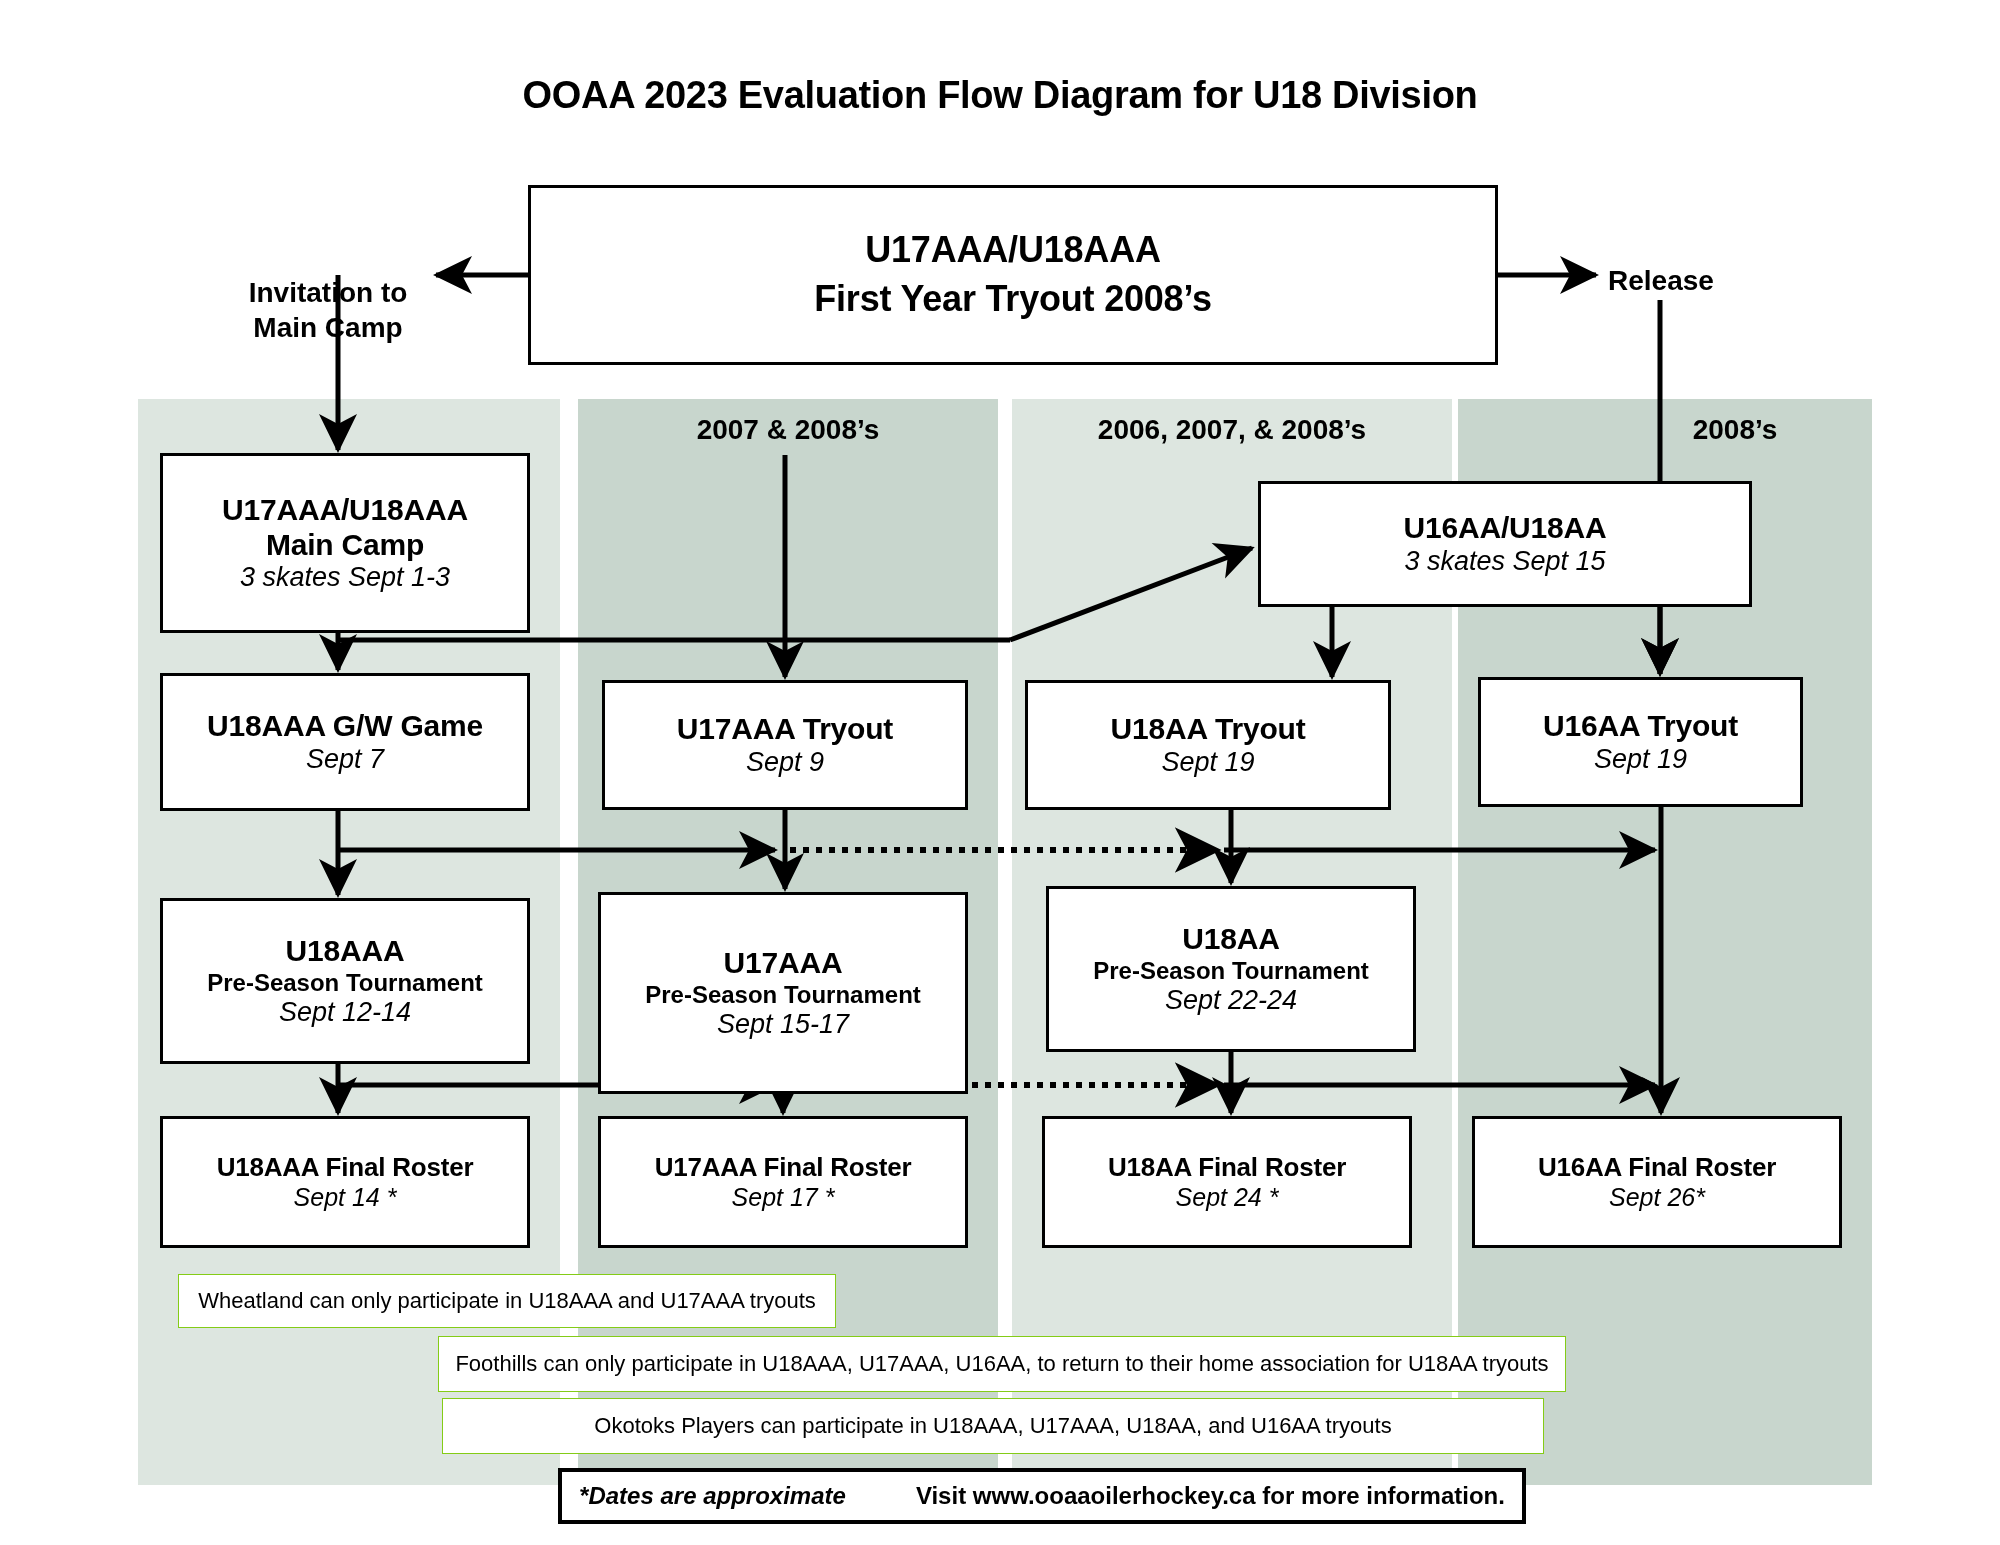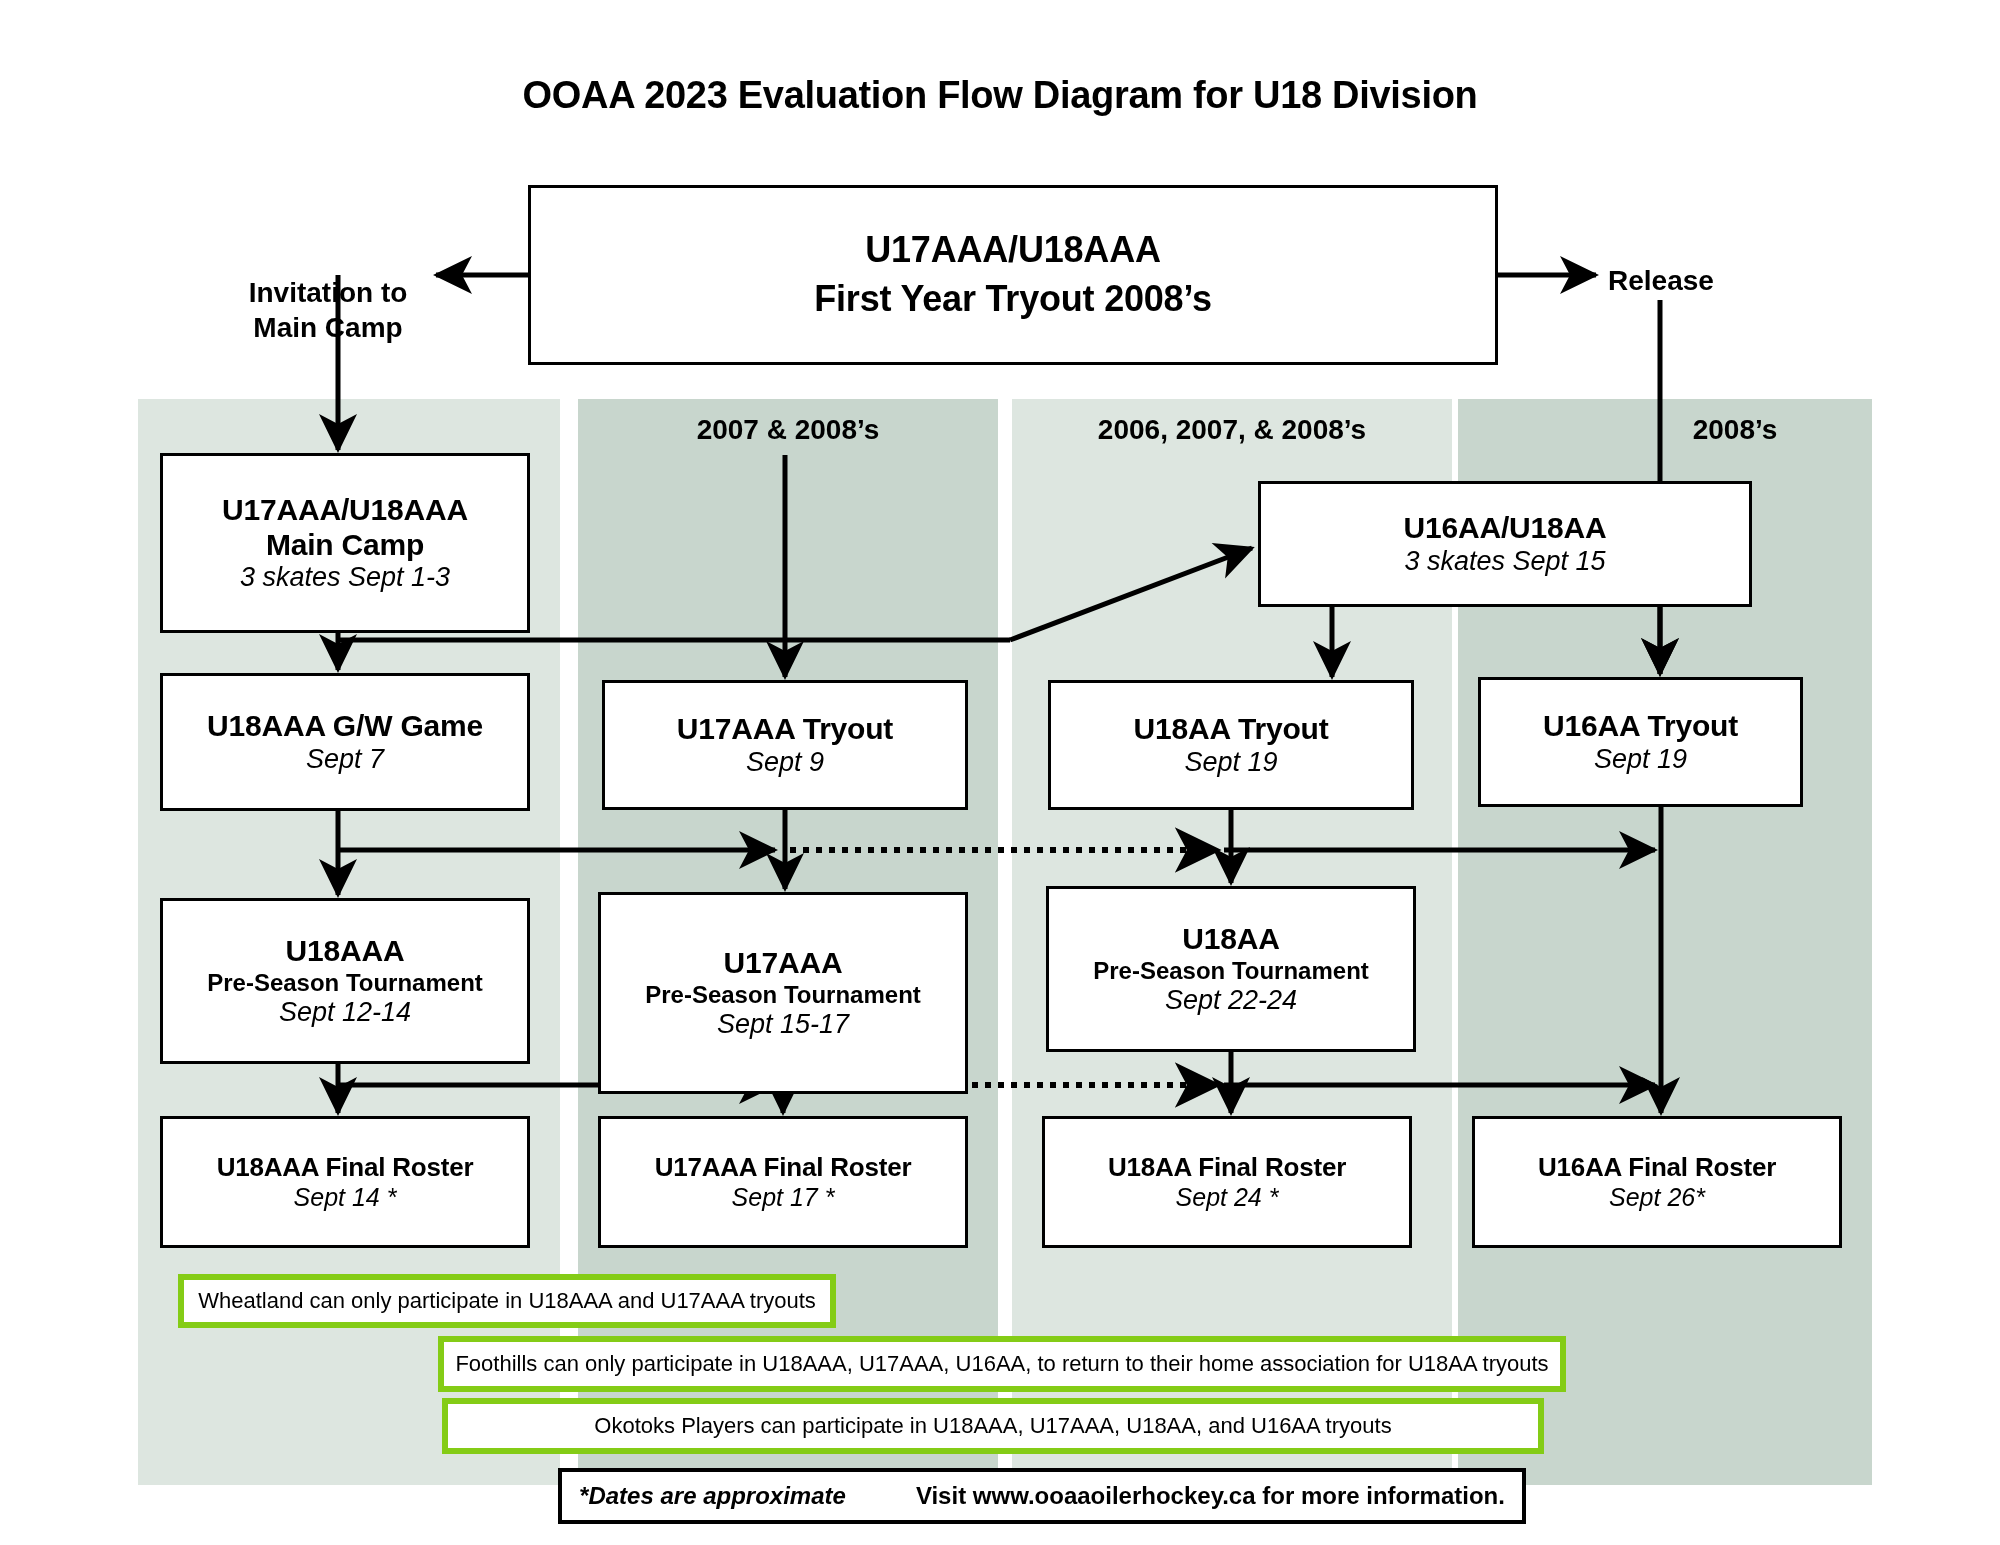--- a/index.html
+++ b/index.html
@@ -50,37 +50,37 @@
   #ch3{left:1012px;top:414px;width:440px;}
   #ch4{left:1610px;top:414px;width:250px;}
 
   
   #b-maincamp{left:160px;top:453px;width:370px;height:180px;}
   #b-u16u18{left:1258px;top:481px;width:494px;height:126px;}
 
   
   #b-gw     {left:160px;top:673px;width:370px;height:138px;}
   #b-u17try {left:602px;top:680px;width:366px;height:130px;}
-  #b-u18try {left:1048px;top:680px;width:366px;height:130px;}
+  #b-u18try {left:1025px;top:680px;width:366px;height:130px;}
   #b-u16try {left:1478px;top:677px;width:325px;height:130px;}
 
   
   #b-u18aaT {left:160px;top:898px;width:370px;height:166px;}
   #b-u17aaaT{left:598px;top:892px;width:370px;height:202px;}
   #b-u18aaT2{left:1046px;top:886px;width:370px;height:166px;}
 
   
   #b-u18aaaF{left:160px;top:1116px;width:370px;height:132px;}
   #b-u17aaaF{left:598px;top:1116px;width:370px;height:132px;}
   #b-u18aaF {left:1042px;top:1116px;width:370px;height:132px;}
   #b-u16aaF {left:1472px;top:1116px;width:370px;height:132px;}
 
   
   .note{
-    position:absolute;background:#fff;border:6px solid #84cc16;box-sizing:border-box;
+    position:absolute;background:#fff;border:1px solid #84cc16;box-sizing:border-box;
     display:flex;align-items:center;justify-content:center;text-align:center;
     font-size:22px;font-weight:500;
   }
   #note1{left:178px;top:1274px;width:658px;height:54px;}
   #note2{left:438px;top:1336px;width:1128px;height:56px;}
   #note3{left:442px;top:1398px;width:1102px;height:56px;}
 
   #footer{
     position:absolute;left:524px;top:1468px;width:968px;height:56px;
     background:#fff;border:4px solid #000;box-sizing:border-box;

